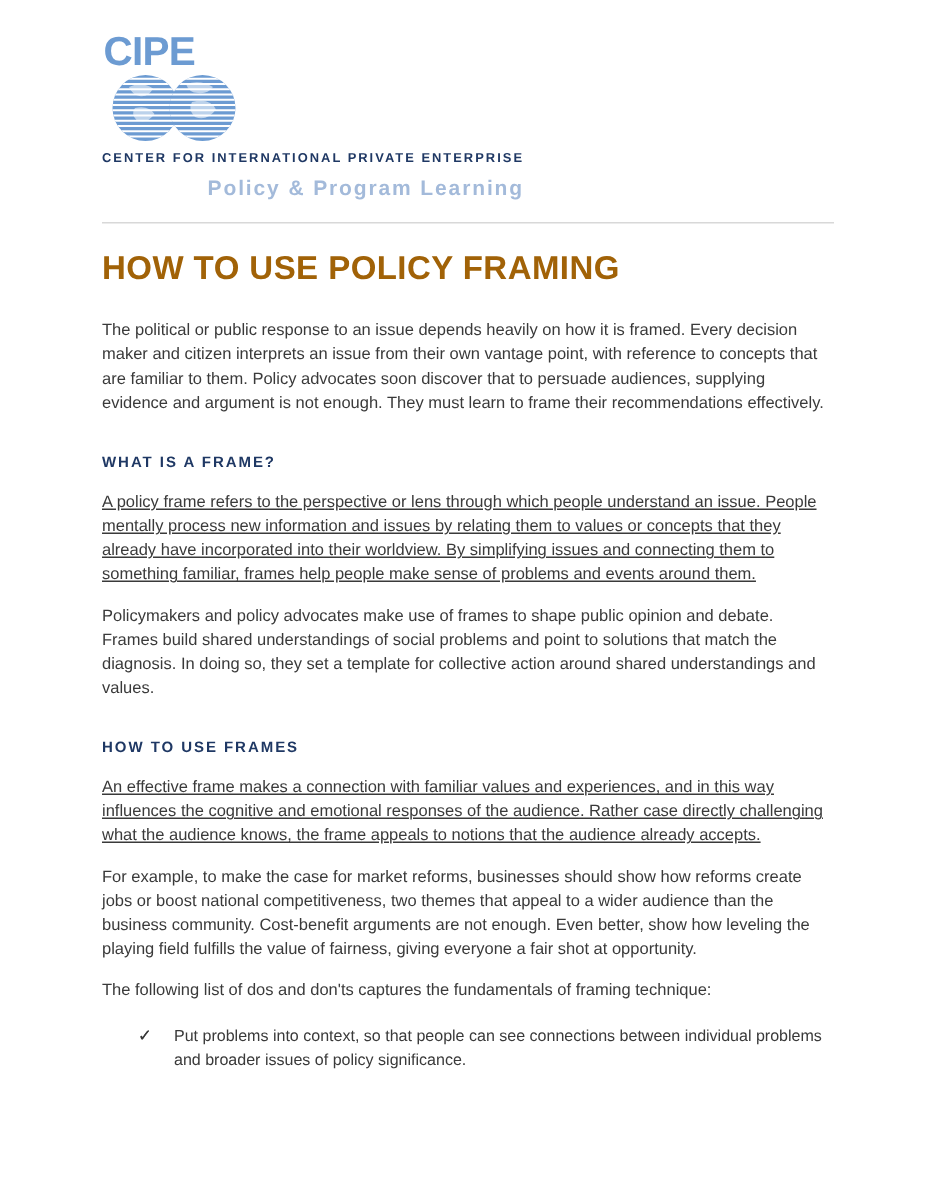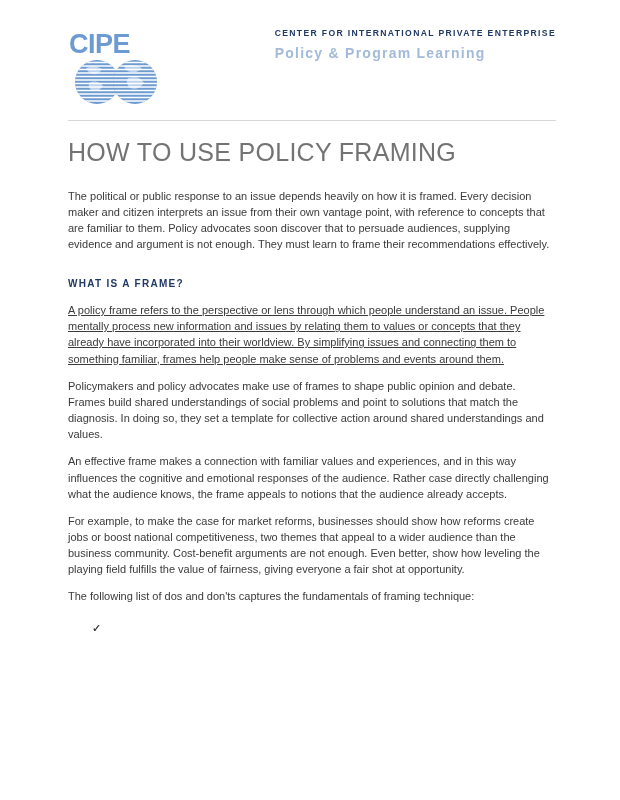--- a/index.html
+++ b/index.html
@@ -21,32 +21,34 @@
     height: 800px;
     background: #ffffff;
     box-sizing: border-box;
   }
 
   
   .header {
     display: flex;
     align-items: flex-start;
     justify-content: space-between;
-    padding: 24px 64px 0 68px;
+    padding: 14px 64px 0 68px;
     box-sizing: border-box;
+    flex-direction: column;
   }
 
   .logo {
     width: 96px;
     flex: 0 0 auto;
     padding-top: 4px;
   }
   .logo svg { display: block; }
 
   .org-block {
+    text-align: right;
     padding-top: 4px;
   }
   .org-name {
     font-size: 8.6px;
     font-weight: bold;
     letter-spacing: 1.35px;
     color: #1f3864;
     white-space: nowrap;
     line-height: 1.2;
   }
@@ -68,24 +70,24 @@
   }
 
   
   .content {
     padding: 0 66px 0 68px;
     box-sizing: border-box;
   }
 
   .doc-title {
     margin: 18px 0 0 0;
-    font-size: 25px;
-    font-weight: 400;
+    font-size: 22px;
+    font-weight: 700;
     letter-spacing: 0.3px;
-    color: #737373;
+    color: #a16207;
     line-height: 1.1;
   }
 
   .section-heading {
     margin: 25px 0 0 0;
     font-size: 10px;
     font-weight: bold;
     letter-spacing: 1.3px;
     color: #1f3864;
     line-height: 1.3;
@@ -195,27 +197,29 @@
   <div class="content">
 
     <h1 class="doc-title">HOW TO USE POLICY FRAMING</h1>
 
     <p class="body-text lead">The political or public response to an issue depends heavily on how it is framed. Every decision maker and citizen interprets an issue from their own vantage point, with reference to concepts that are familiar to them. Policy advocates soon discover that to persuade audiences, supplying evidence and argument is not enough. They must learn to frame their recommendations effectively.</p>
 
     <h2 class="section-heading">WHAT IS A FRAME?</h2>
     <p class="body-text">A policy frame refers to the perspective or lens through which people understand an issue. People mentally process new information and issues by relating them to values or concepts that they already have incorporated into their worldview. By simplifying issues and connecting them to something familiar, frames help people make sense of problems and events around them.</p>
     <p class="body-text">Policymakers and policy advocates make use of frames to shape public opinion and debate. Frames build shared understandings of social problems and point to solutions that match the diagnosis. In doing so, they set a template for collective action around shared understandings and values.</p>
 
+    <h2 class="section-heading">HOW TO USE FRAMES</h2>
     <p class="body-text">An effective frame makes a connection with familiar values and experiences, and in this way influences the cognitive and emotional responses of the audience. Rather case directly challenging what the audience knows, the frame appeals to notions that the audience already accepts.</p>
     <p class="body-text">For example, to make the case for market reforms, businesses should show how reforms create jobs or boost national competitiveness, two themes that appeal to a wider audience than the business community. Cost-benefit arguments are not enough. Even better, show how leveling the playing field fulfills the value of fairness, giving everyone a fair shot at opportunity.</p>
     <p class="body-text">The following list of dos and don'ts captures the fundamentals of framing technique:</p>
 
     <ul class="check-list">
       <li>
         <span class="check-icon">✓</span>
       </li>
       <li>
         <span class="check-icon">✓</span>
+        <span>Put problems into context, so that people can see connections between individual problems and broader issues of policy significance.</span>
       </li>
     </ul>
 
   </div>
 </div>
 
 </body></html>

